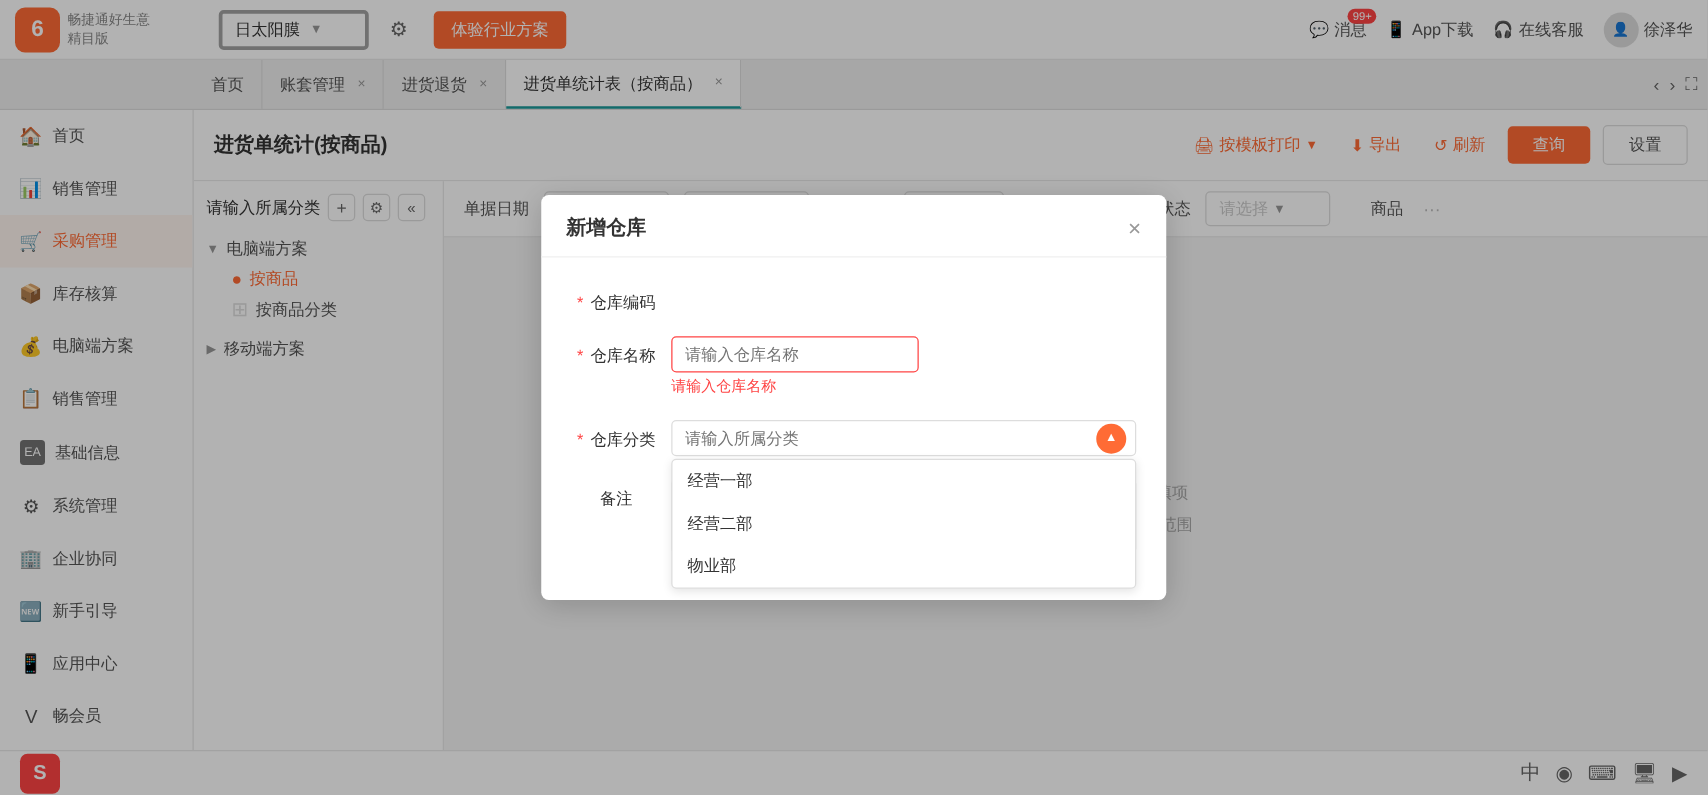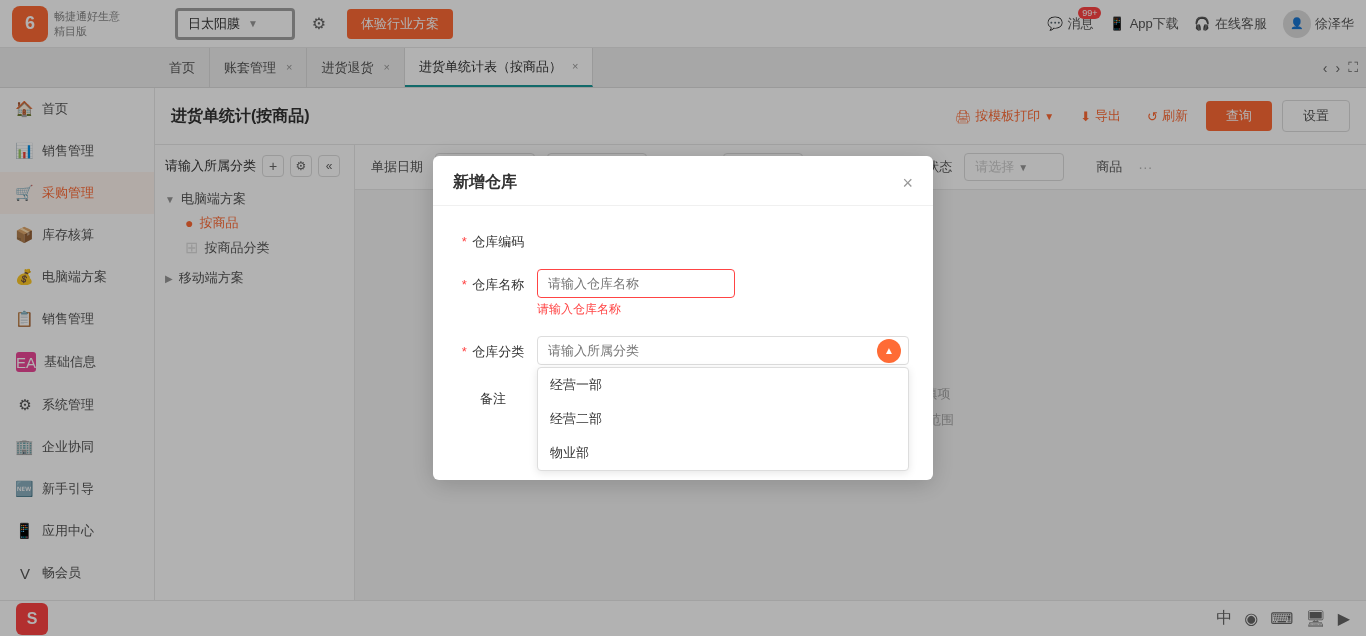--- a/index.html
+++ b/index.html
@@ -576,21 +576,21 @@
     </div>
     <div class="sidebar-item">
       <div class="sidebar-icon">💰</div>
       <span>电脑端方案</span>
     </div>
     <div class="sidebar-item">
       <div class="sidebar-icon">📋</div>
       <span>销售管理</span>
     </div>
     <div class="sidebar-item">
-      <div class="sidebar-icon" style="font-size:15px;background:#ec4899;color:white;border-radius:3px;width:20px;height:20px;">EA</div>
+      <div class="sidebar-icon" style="font-size:10px;background:#737373;color:white;border-radius:3px;width:20px;height:20px;">EA</div>
       <span>基础信息</span>
     </div>
     <div class="sidebar-item">
       <div class="sidebar-icon">⚙</div>
       <span>系统管理</span>
     </div>
     <div class="sidebar-item">
       <div class="sidebar-icon">🏢</div>
       <span>企业协同</span>
     </div>

